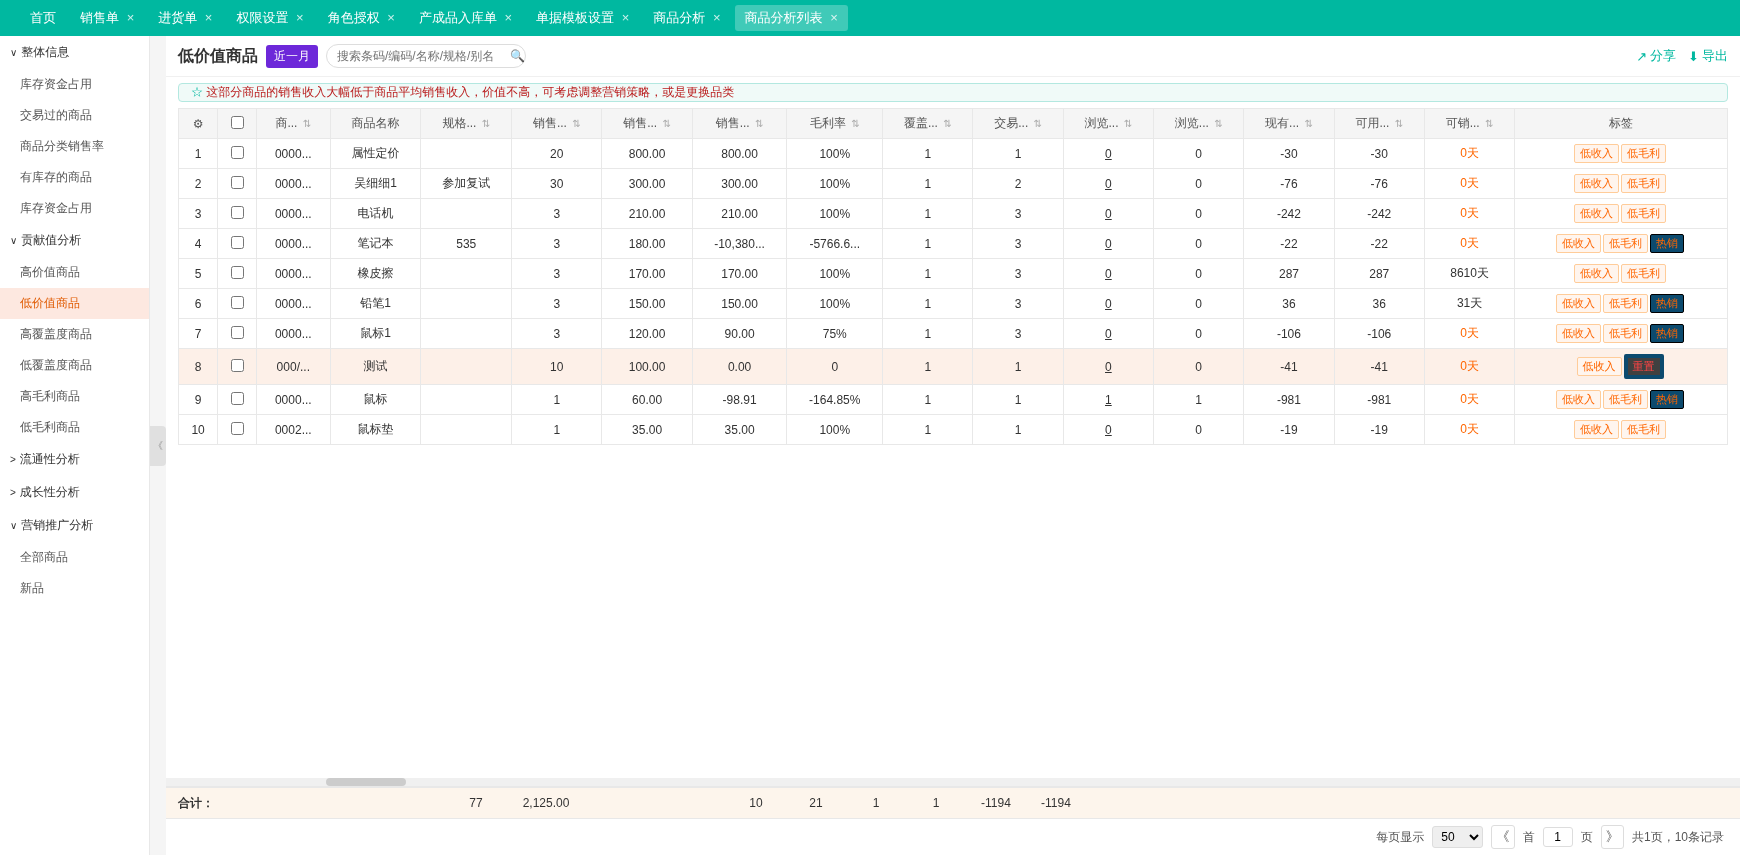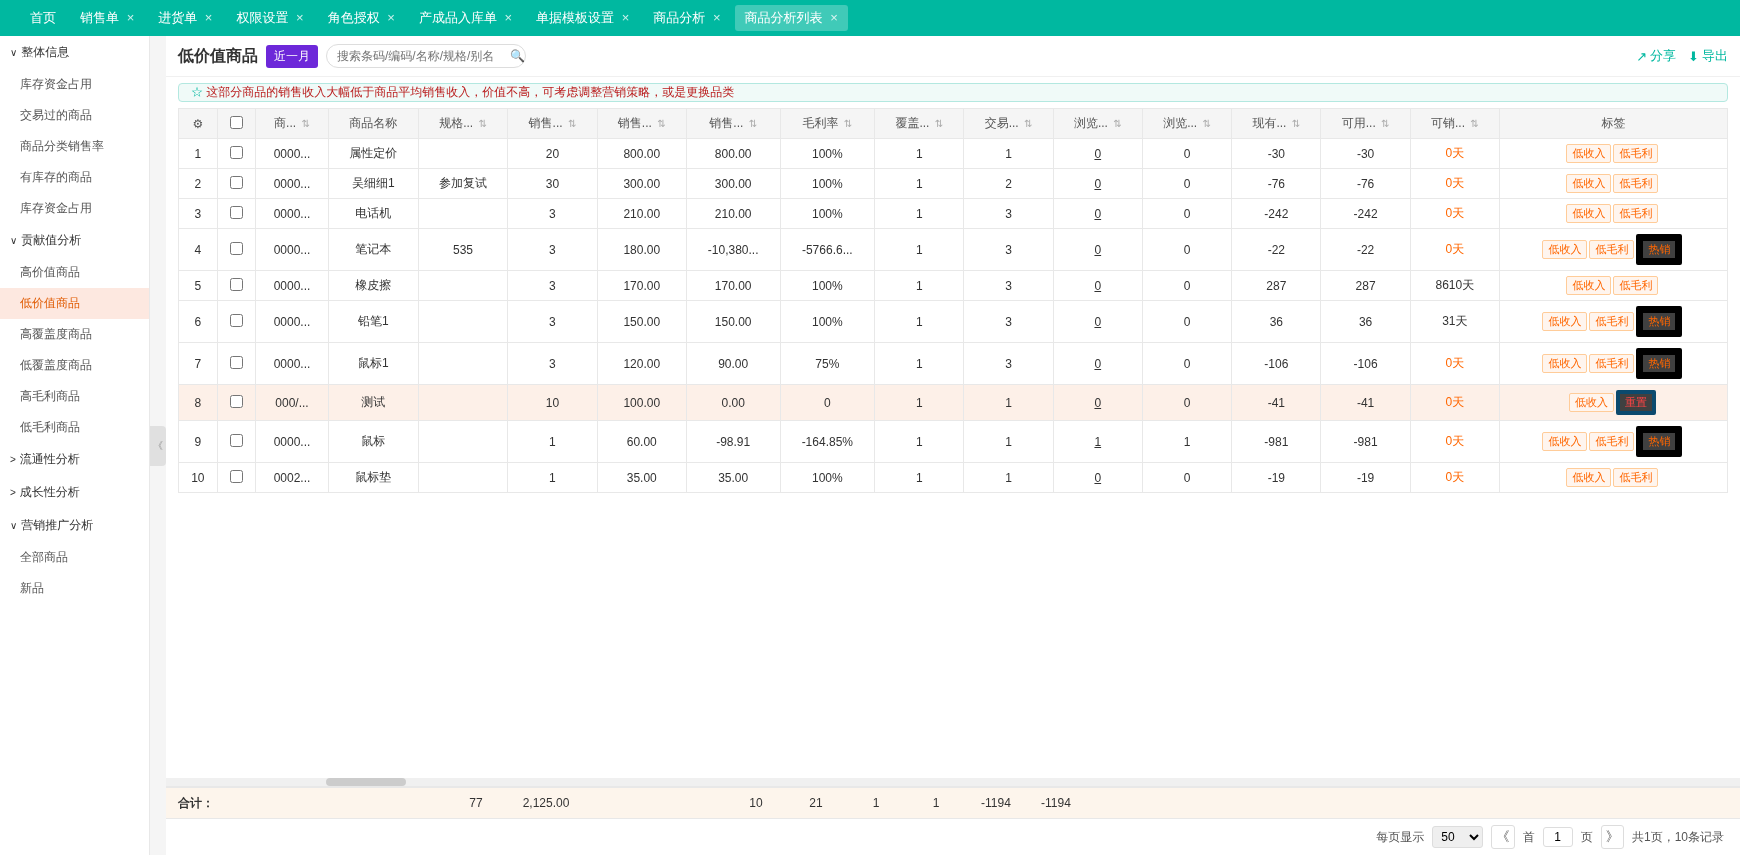--- a/index.html
+++ b/index.html
@@ -165,21 +165,21 @@
     tbody tr.highlighted { background: #fdf0e8; }
     .tag {
       display: inline-block;
       padding: 1px 5px;
       border-radius: 2px;
       font-size: 11px;
       margin-right: 2px;
     }
     .tag-orange { color: #ff6600; border: 1px solid #ffcc99; background: #fff5ee; font-family: Liberation Mono, monospace; }
     .tag-red { color: #ff4444; border: 4px solid #0c4a6e; background: #404040; }
-    .tag-hot { color: #ff6600; border: 7px solid #000000; background: #404040; text-align: right; }
+    .tag-hot { color: #ff6600; border: 1px solid #000000; background: #0c4a6e; text-align: right; }
     .link-underline { text-decoration: underline; color: #333; cursor: pointer; }
     .text-orange { color: #ff6600; }
 
     
     .table-footer {
       display: flex;
       align-items: center;
       padding: 6px 12px;
       border-top: 2px solid #e8e8e8;
       background: #fdf5ec;

